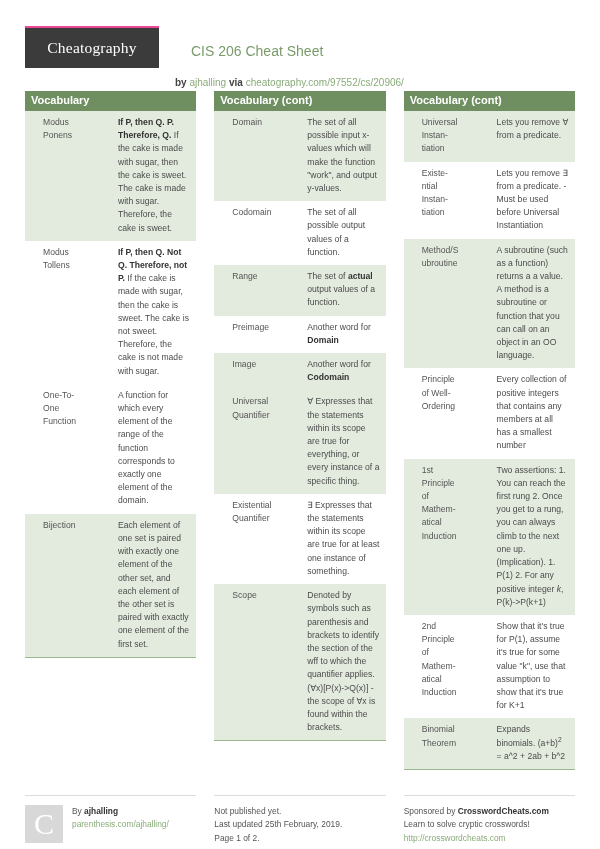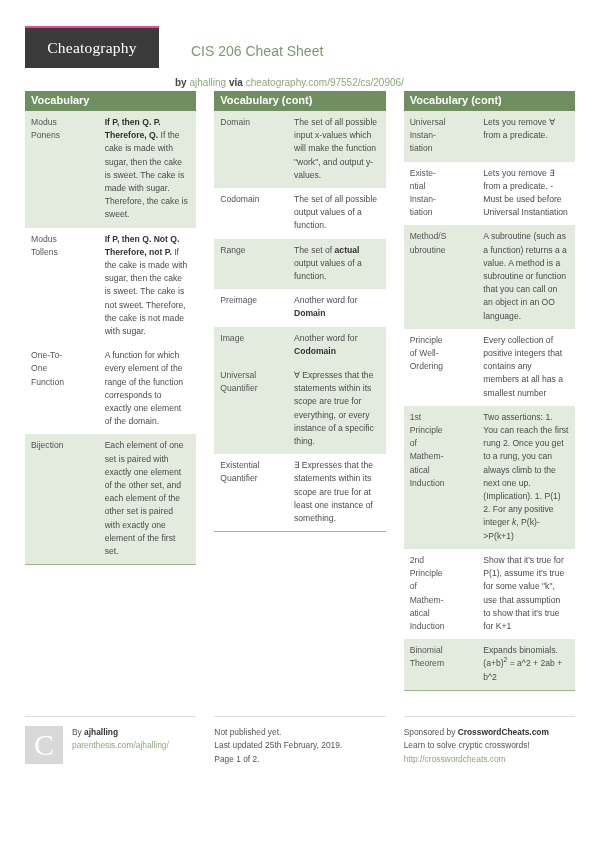--- a/index.html
+++ b/index.html
@@ -95,21 +95,21 @@
     border-collapse: collapse;
     table-layout: fixed;
     border-bottom: 1px solid #9db88f;
   }
   table.kv tr.alt td { background: #e3eade; }
   table.kv tr.plain td { background: #ffffff; }
   table.kv td {
     vertical-align: top;
     font-size: 8.6px;
     line-height: 13.2px;
-    padding: 5px 6px 6px 6px;
+    padding: 5px 6px 6px 18px;
     color: #4c4c4c;
     word-wrap: break-word;
     overflow-wrap: break-word;
   }
   table.kv td.k {
     width: 42%;
     color: #555555;
   }
   table.kv td.v { width: 58%; margin-left: 8px; }
   table.kv b { color: #333333; font-weight: bold; }
@@ -230,20 +230,24 @@
             <tr class="alt">
               <td class="k brk">Universal
 Quantifier</td>
               <td class="v">∀ Expresses that the statements within its scope are true for everything, or every instance of a specific thing.</td>
             </tr>
             <tr class="plain">
               <td class="k brk">Existential
 Quantifier</td>
               <td class="v">∃ Expresses that the statements within its scope are true for at least one instance of something.</td>
             </tr>
+            <tr class="alt">
+              <td class="k brk">Scope</td>
+              <td class="v">Denoted by symbols such as parenthesis and brackets to identify the section of the wff to which the quantifier applies. (∀x)[P(x)-&gt;Q(x)] - the scope of ∀x is found within the brackets.</td>
+            </tr>
           </tbody>
       </table>
     </div>
 
     <div class="column">
       <div class="block-title">Vocabulary (cont)</div>
       <table class="kv">
         <tbody>
             <tr class="alt">
               <td class="k brk">Universal

